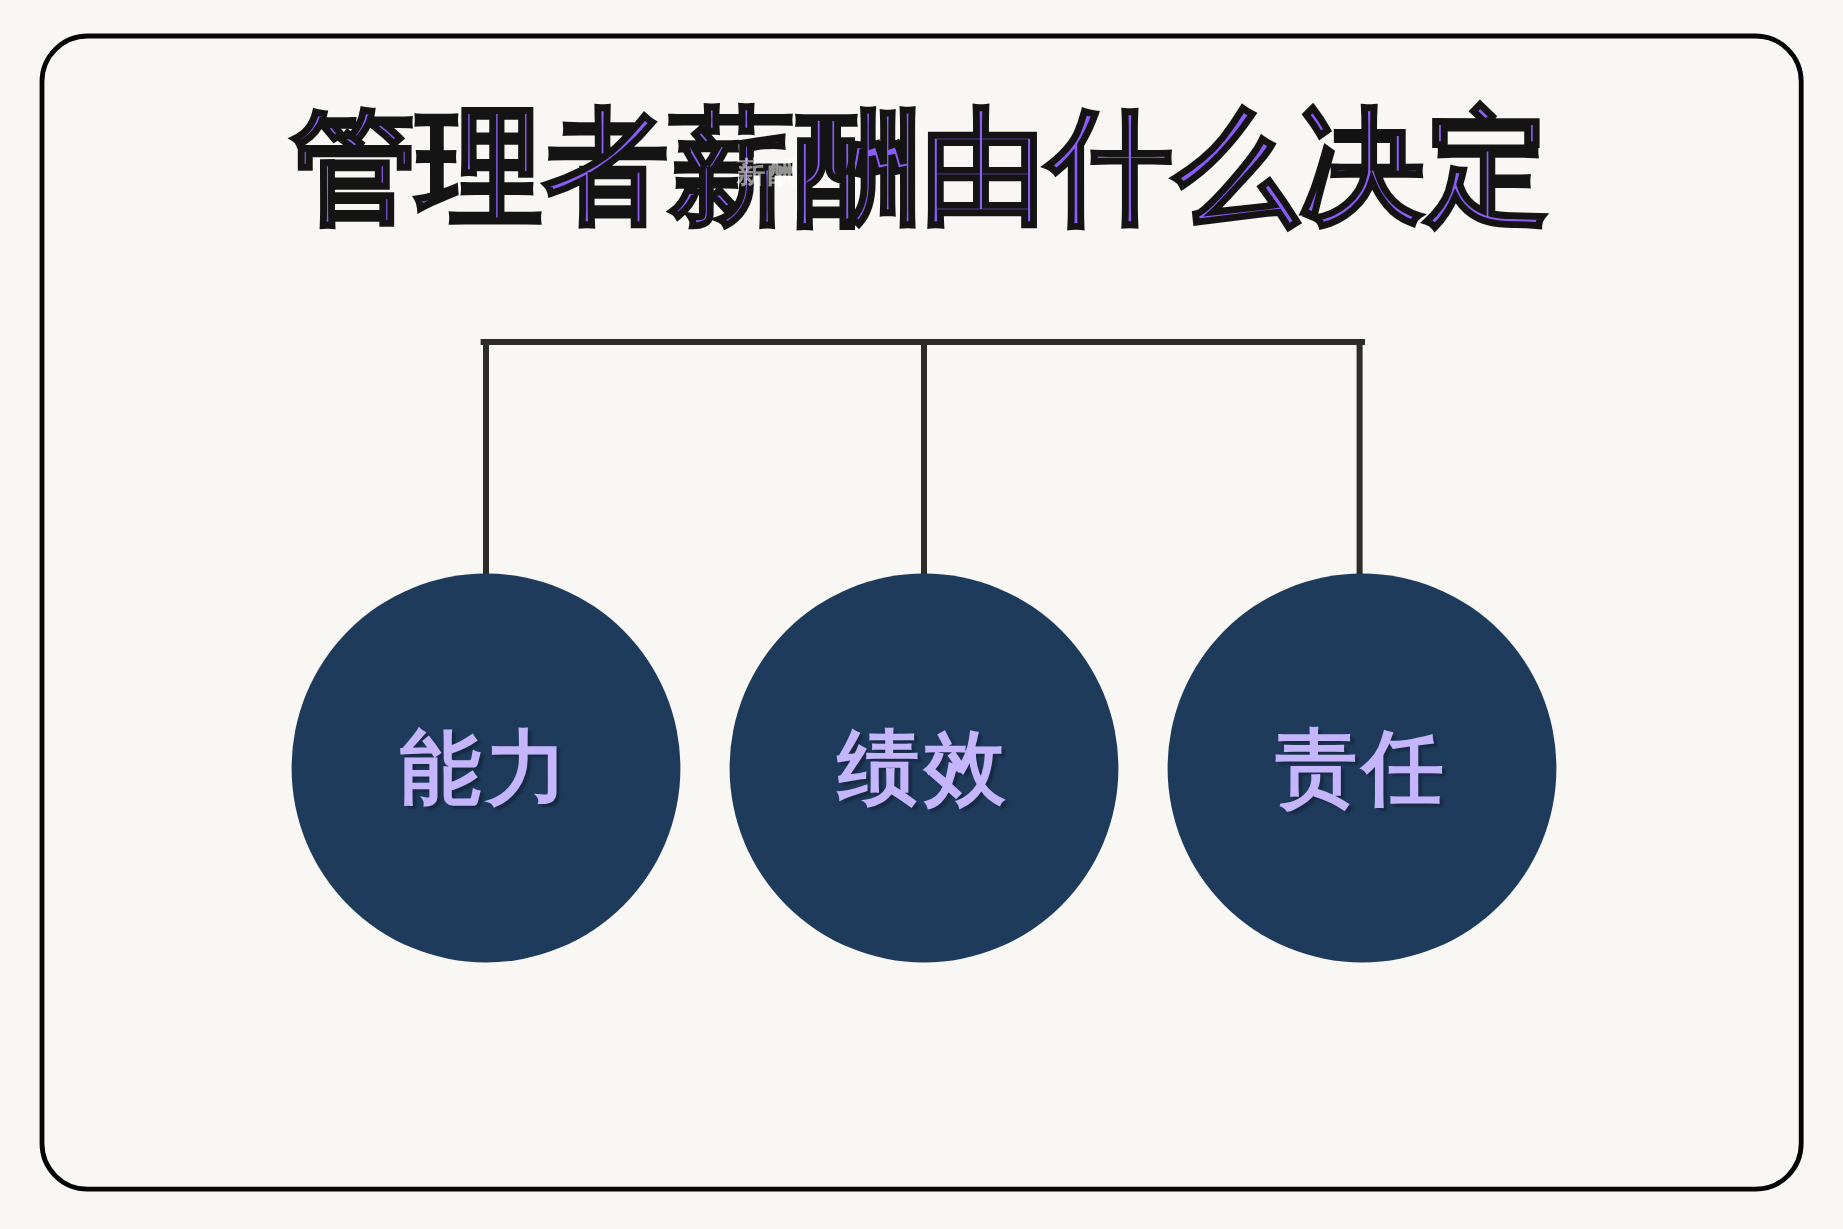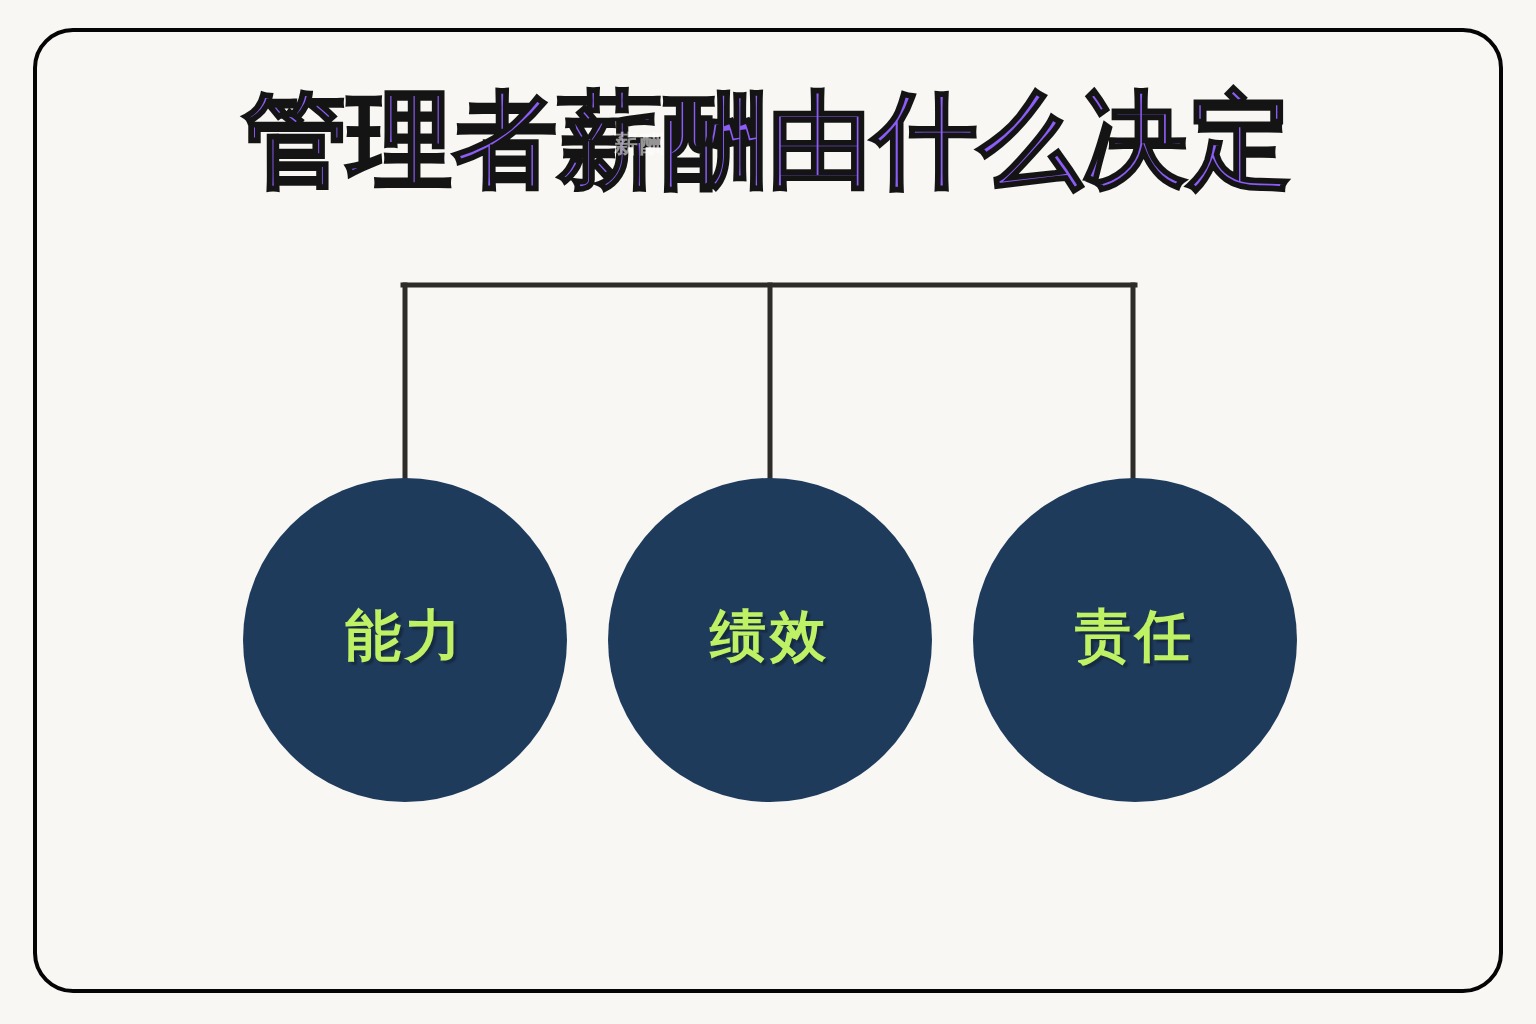--- a/index.html
+++ b/index.html
@@ -96,24 +96,24 @@
     background: #1f3b5c;
     display: flex;
     align-items: center;
     justify-content: center;
   }
   .node-0 { left: 243px; }
   .node-1 { left: 608px; }
   .node-2 { left: 973px; }
 
   .node-label {
-    font-family: Liberation Mono, monospace;
-    font-size: 56px;
+    font-family: Liberation Serif, serif;
+    font-size: 68px;
     font-weight: 700;
-    color: #bef264;
+    color: #c4b5fd;
     letter-spacing: 4px;
     line-height: 1;
     text-shadow: 3px 3px 2px rgba(0,0,0,0.28);
     white-space: nowrap;
   }
 </style>
 </head>
 <body>
 
 <div class="canvas">

